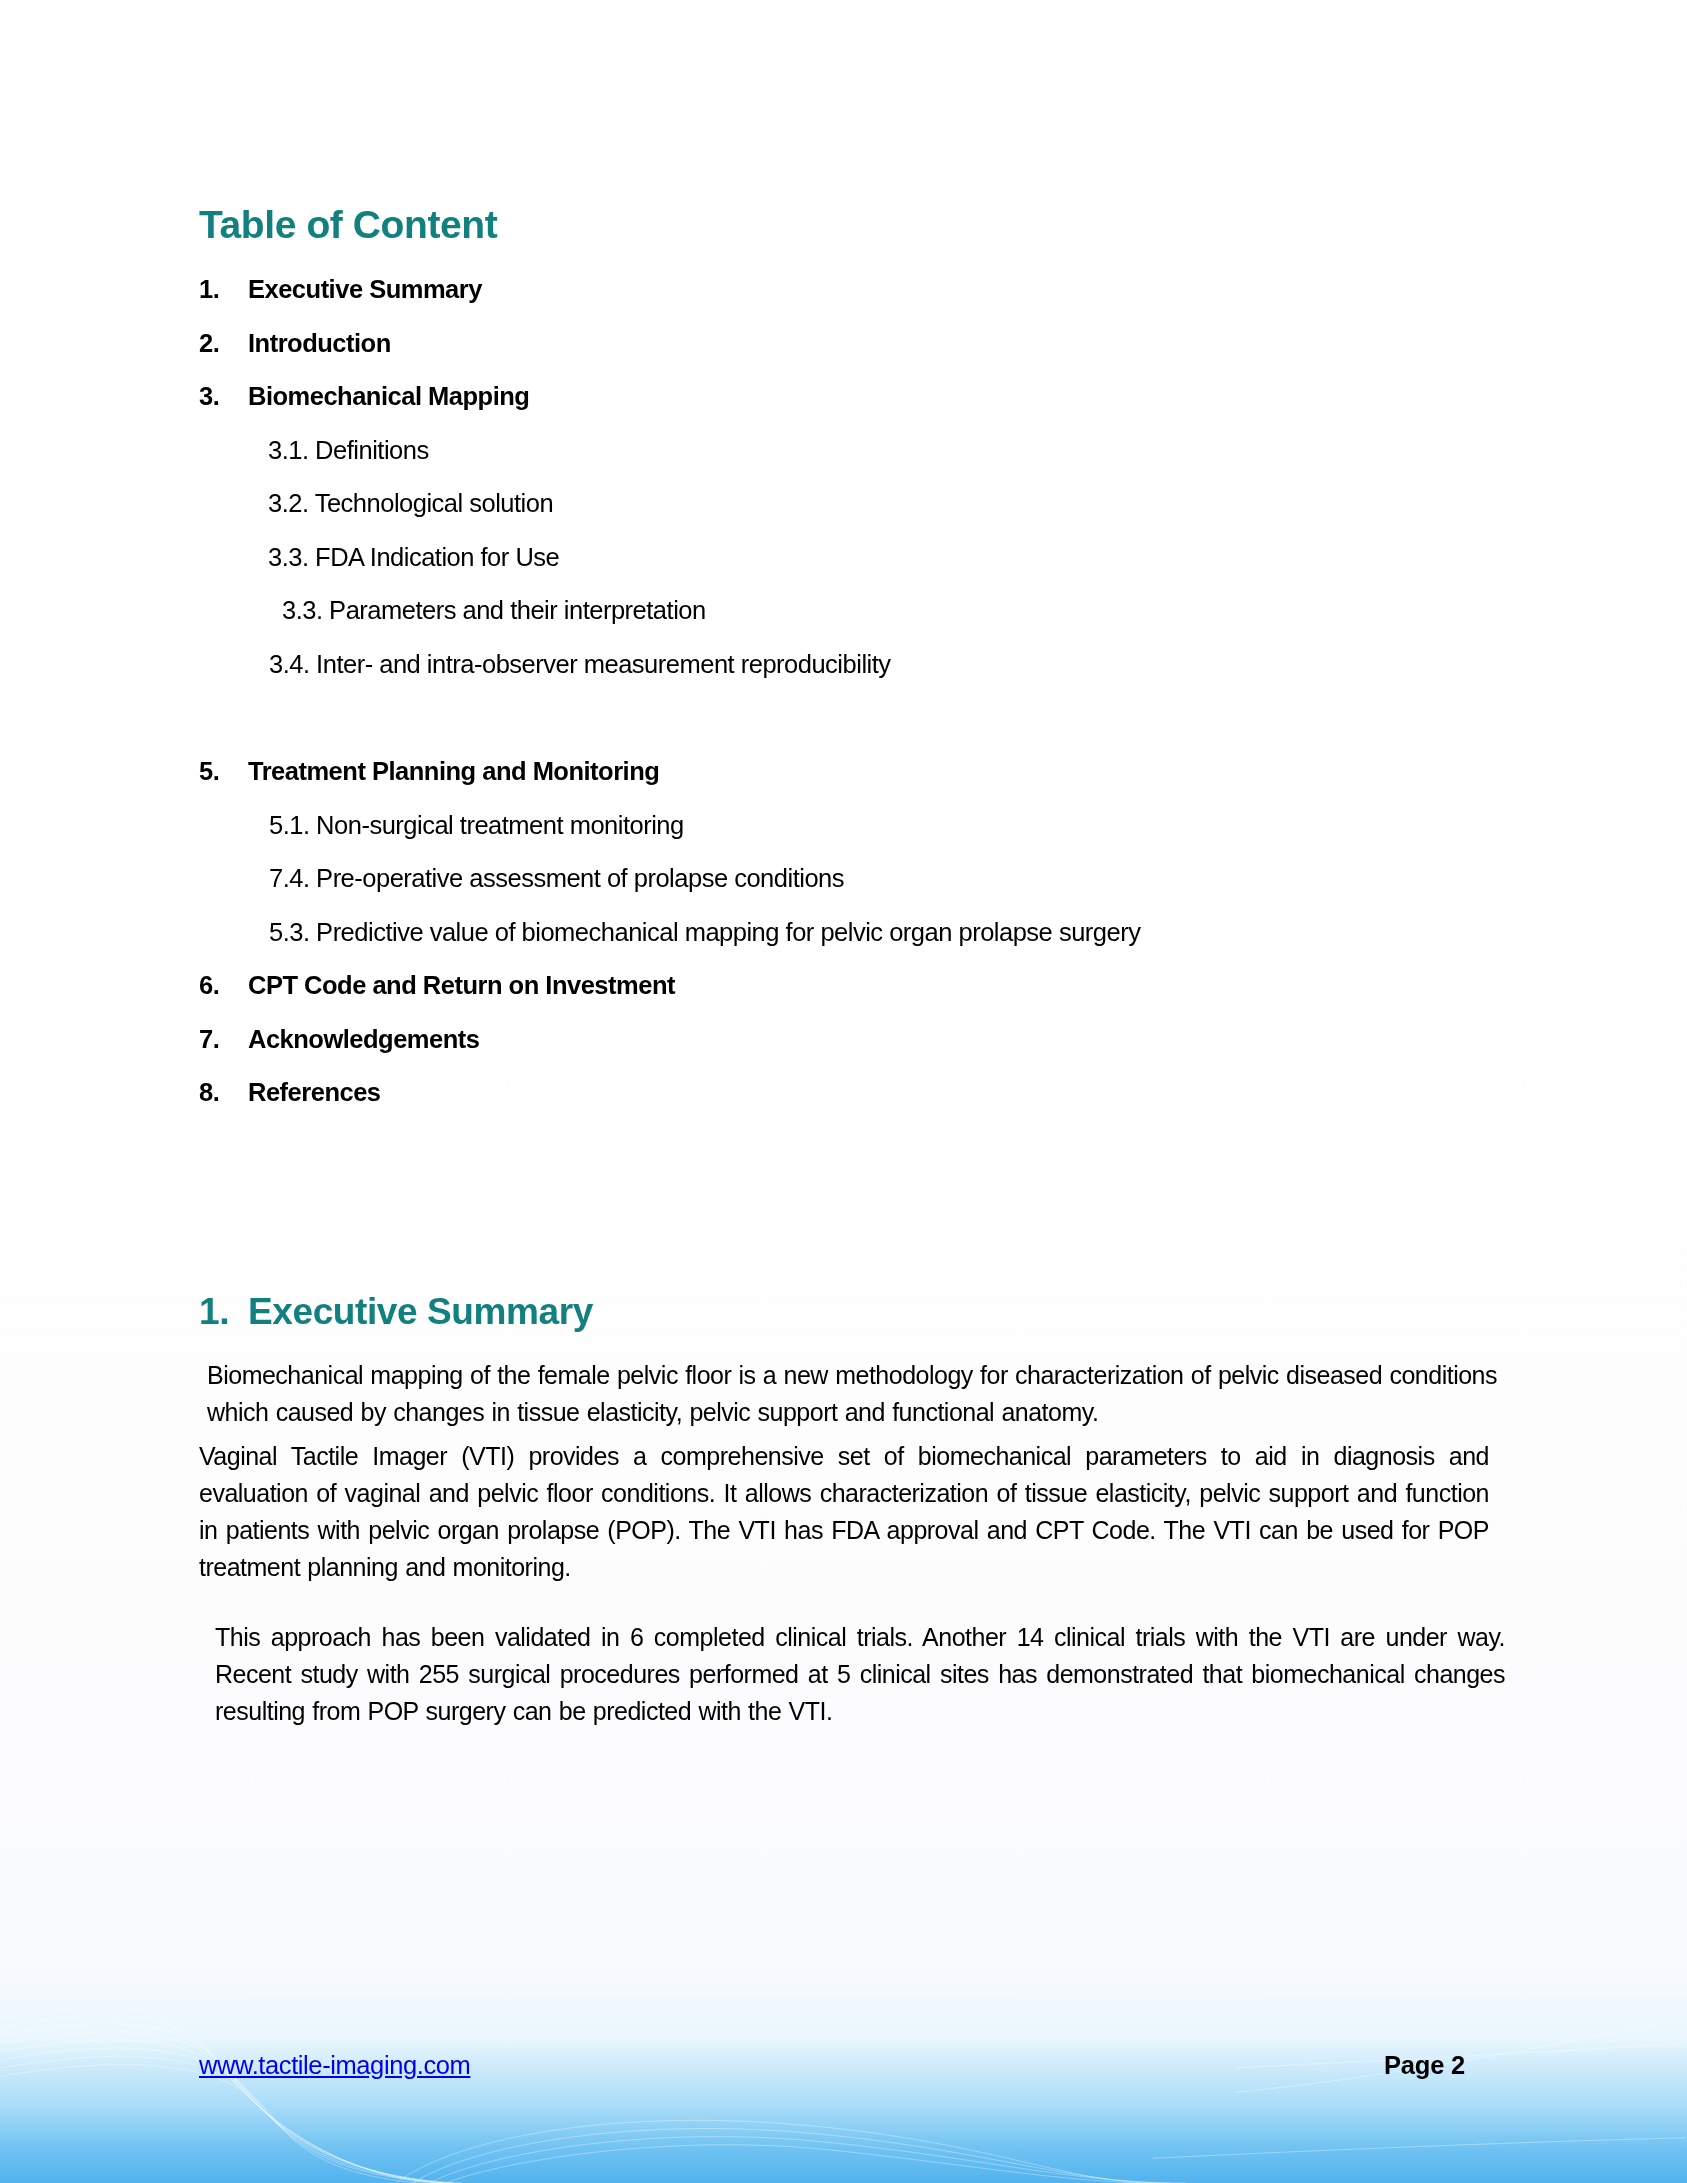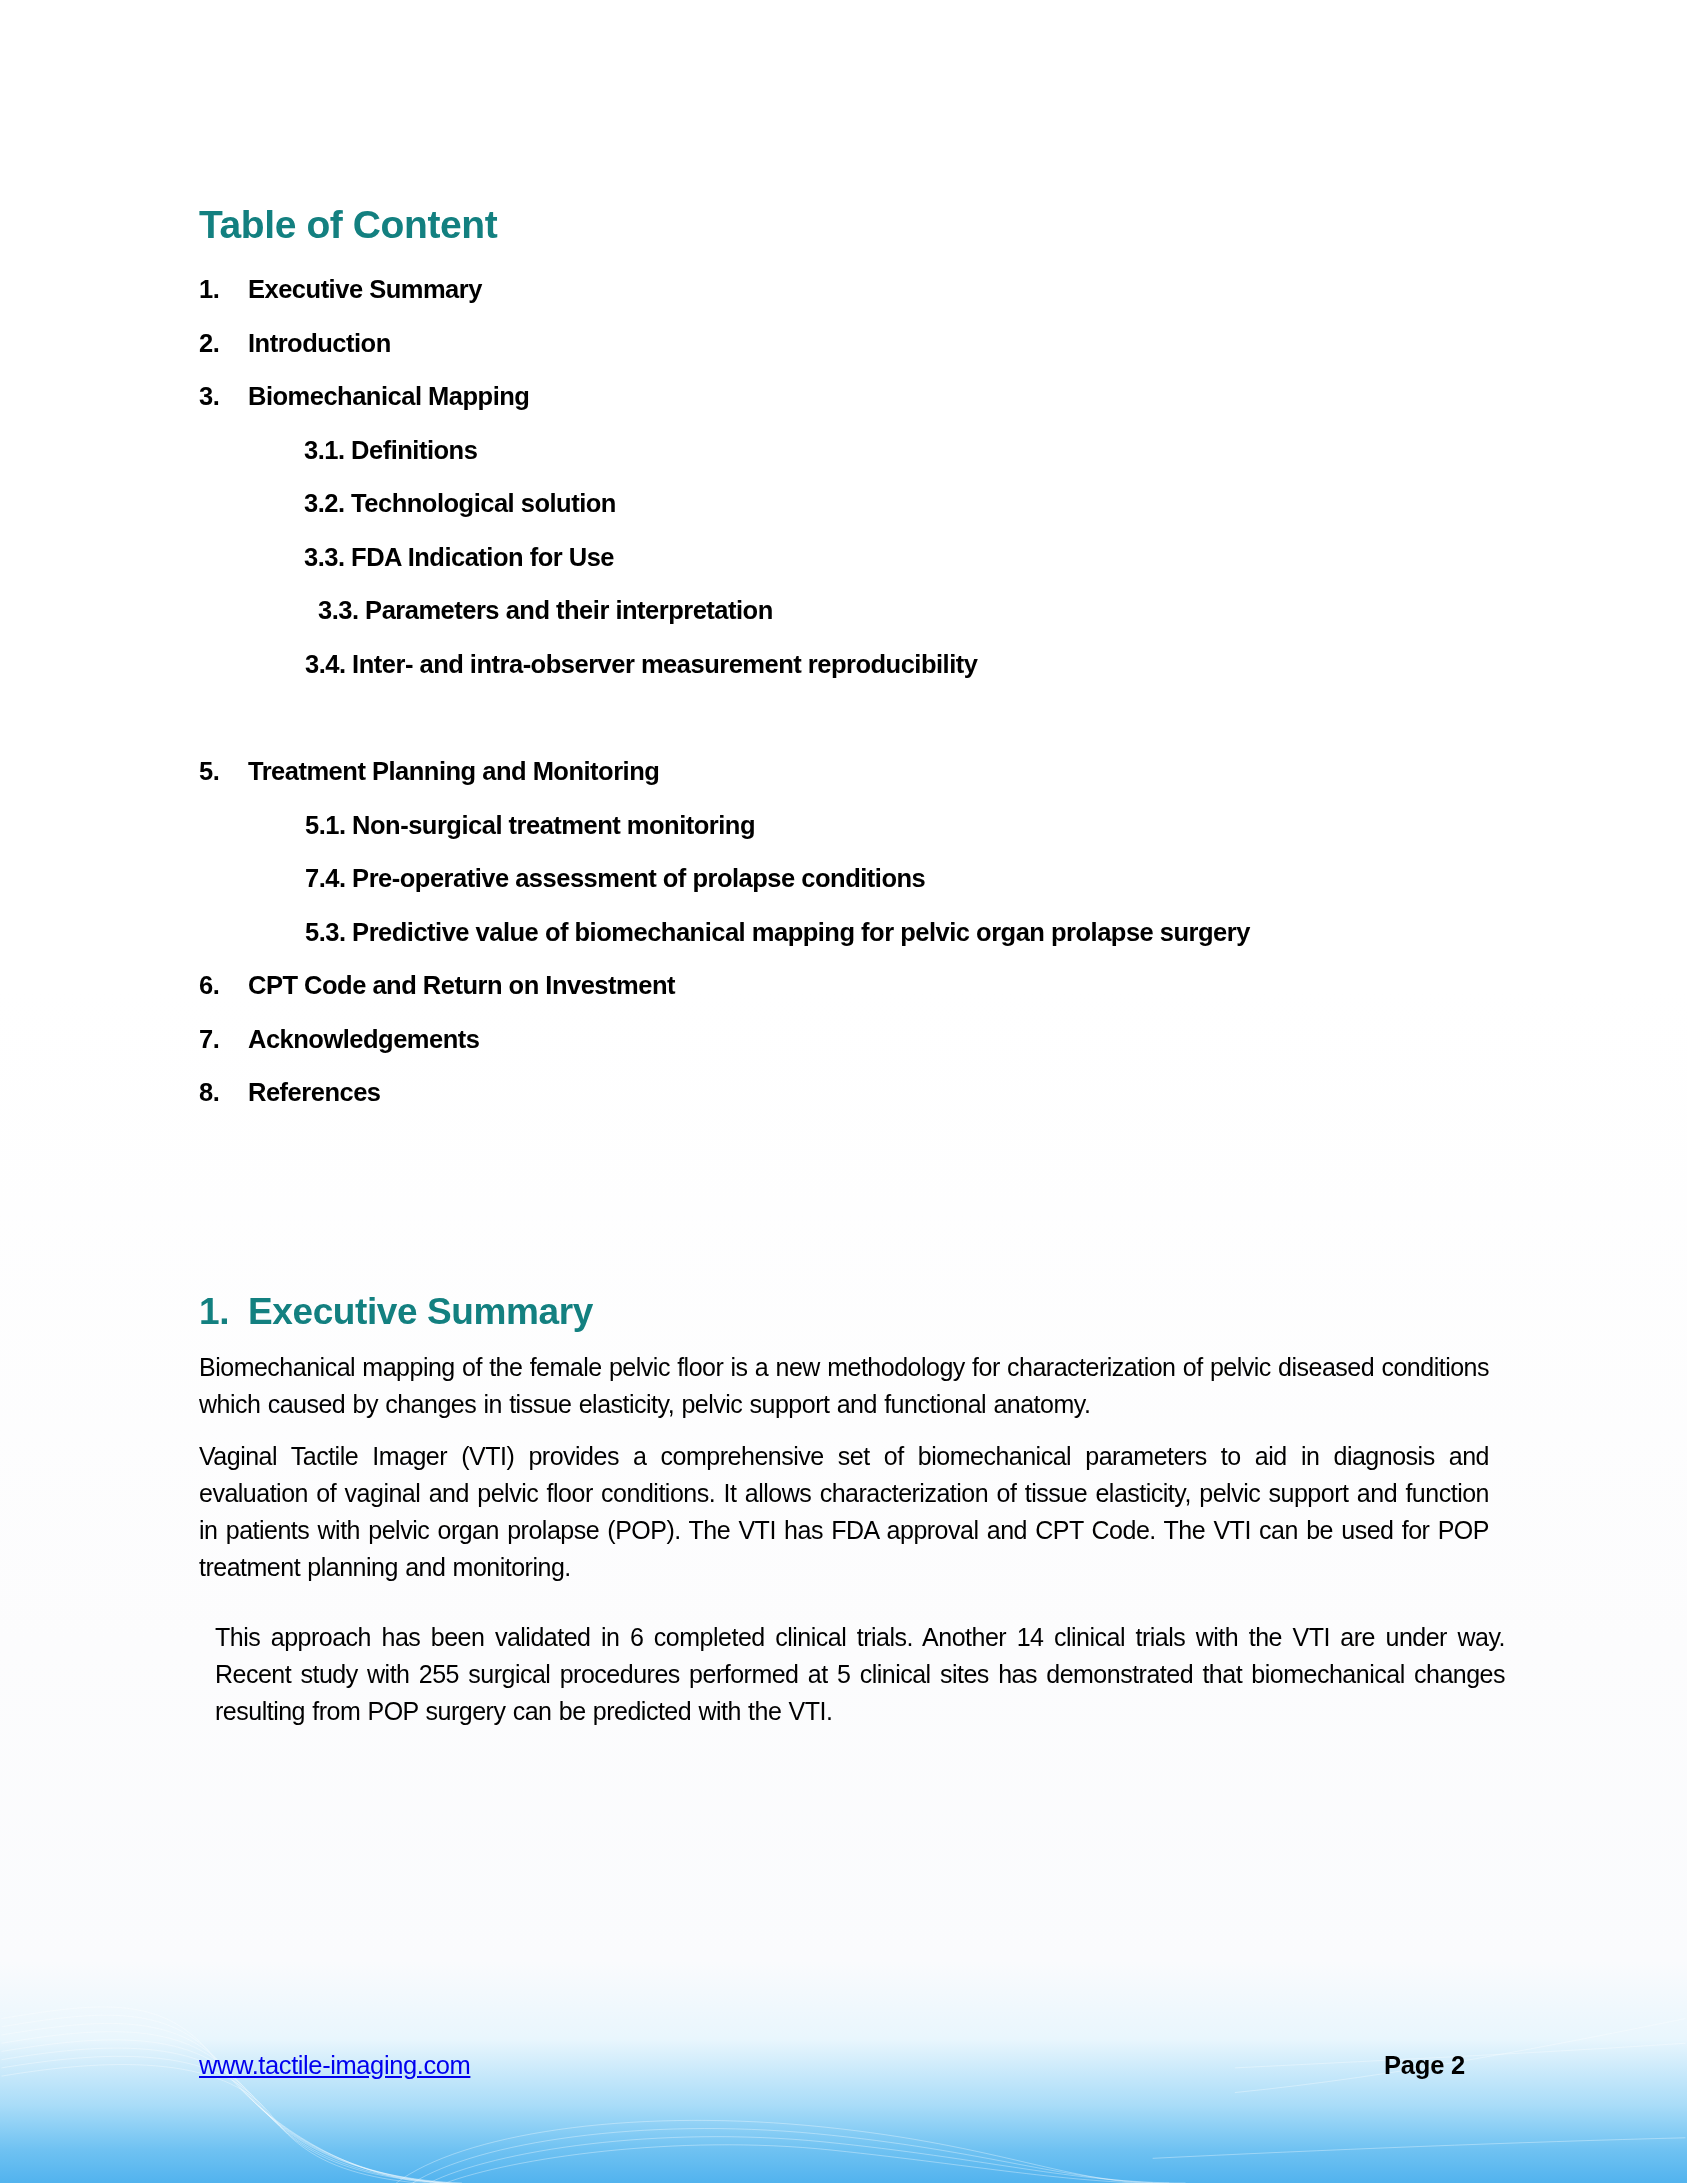--- a/index.html
+++ b/index.html
@@ -25,21 +25,21 @@
     position: absolute; left: 199px; top: 200px;
     font-size: 39px; font-weight: bold; color: #138080; line-height: 49px;
     letter-spacing: -0.4px; white-space: nowrap;
   }
   .toc-row {
     position: absolute; left: 199px; height: 36px; line-height: 36px;
     font-size: 25.5px; white-space: nowrap;
   }
   .toc-row.main { font-weight: bold; letter-spacing: -0.5px; }
   .toc-row.main .num { display: inline-block; width: 49px; }
-  .toc-row.sub { left: 268px; font-weight: bold; letter-spacing: -0.5px; margin-left: 36px; }
+  .toc-row.sub { left: 268px; font-weight: normal; letter-spacing: -0.5px; }
 
   .section-heading {
     position: absolute; left: 199px; top: 1287px;
     font-size: 37px; font-weight: bold; color: #138080; line-height: 49px;
     white-space: nowrap; letter-spacing: -0.4px;
   }
   .section-heading .num { display: inline-block; width: 49px; }
 
   .para {
     position: absolute; left: 199px; width: 1290px;
@@ -133,20 +133,20 @@
     <span class="num">7.</span><span>Acknowledgements</span>
   </div>
   <div class="toc-row main" style="top:1074px">
     <span class="num">8.</span><span>References</span>
   </div>
 
   <div class="section-heading">
     <span class="num">1.</span><span>Executive Summary</span>
   </div>
 
-  <p class="para" style="top:1349px;margin:0">Biomechanical mapping of the female pelvic floor is a new methodology for characterization of pelvic diseased conditions which caused by changes in tissue elasticity, pelvic support and functional anatomy.</p>
+  <p class="para" style="top:1349px;margin:8px">Biomechanical mapping of the female pelvic floor is a new methodology for characterization of pelvic diseased conditions which caused by changes in tissue elasticity, pelvic support and functional anatomy.</p>
   <p class="para" style="top:1438px;margin:0">Vaginal Tactile Imager (VTI) provides a comprehensive set of biomechanical parameters to aid in diagnosis and evaluation of vaginal and pelvic floor conditions. It allows characterization of tissue elasticity, pelvic support and function in patients with pelvic organ prolapse (POP). The VTI has FDA approval and CPT Code. The VTI can be used for POP treatment planning and monitoring.</p>
   <p class="para" style="top:1603px;margin:16px">This approach has been validated in 6 completed clinical trials. Another 14 clinical trials with the VTI are under way. Recent study with 255 surgical procedures performed at 5 clinical sites has demonstrated that biomechanical changes resulting from POP surgery can be predicted with the VTI.</p>
 
   <a class="footer-link">www.tactile-imaging.com</a>
   <div class="footer-page">Page 2</div>
 </div>
 
 
 </body></html>

